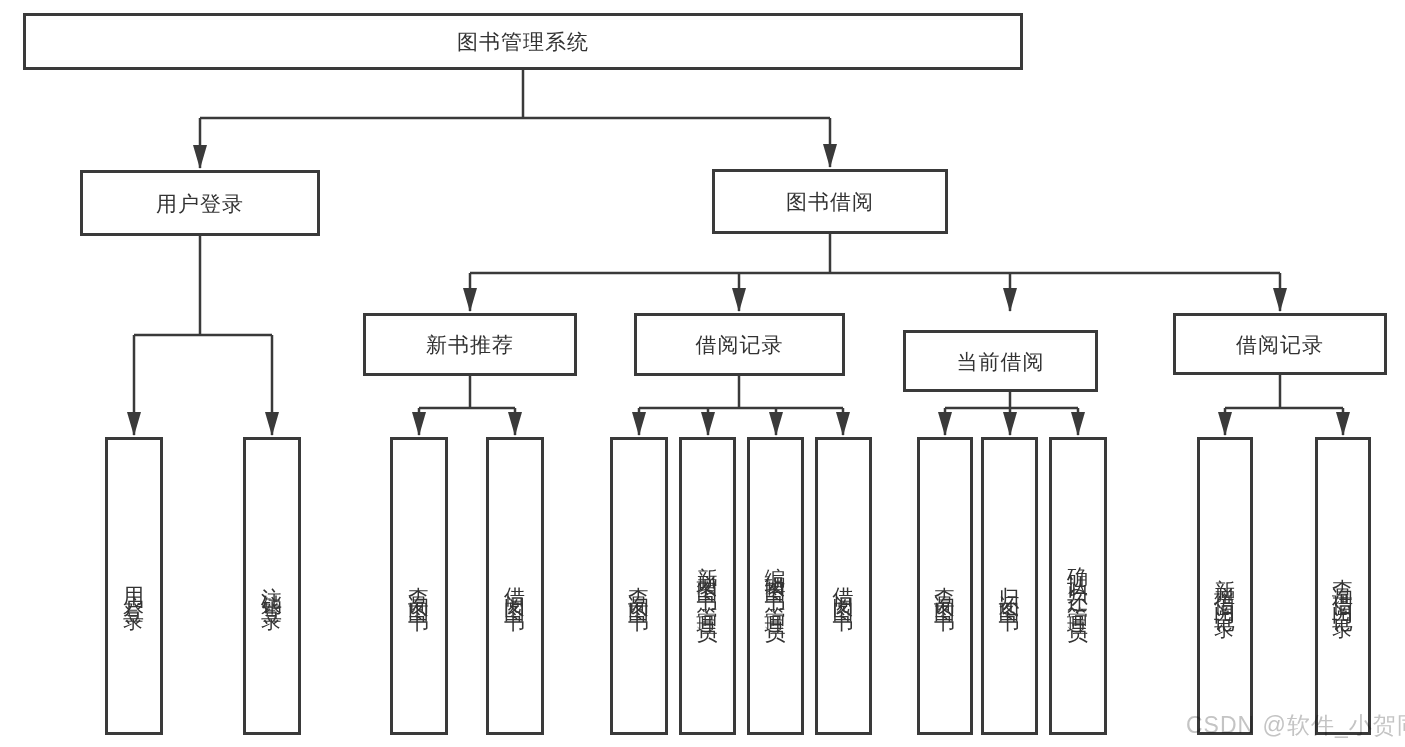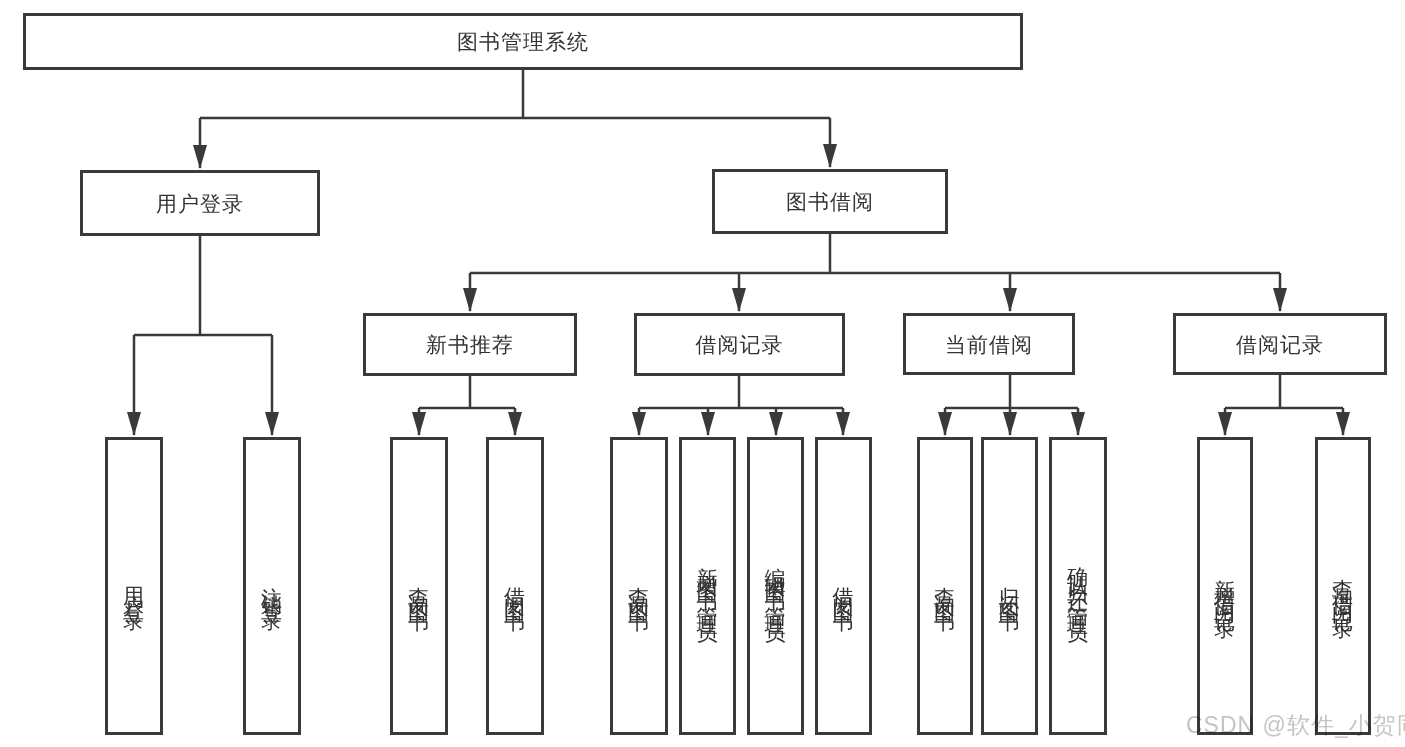--- a/index.html
+++ b/index.html
@@ -86,21 +86,21 @@
     </g>
   </svg>
 
   <div class="node" style="left:23px;top:13px;width:1000px;height:57px">图书管理系统</div>
 
   <div class="node" style="left:80px;top:170px;width:240px;height:66px">用户登录</div>
   <div class="node" style="left:712px;top:169px;width:236px;height:65px">图书借阅</div>
 
   <div class="node" style="left:363px;top:313px;width:214px;height:63px">新书推荐</div>
   <div class="node" style="left:634px;top:313px;width:211px;height:63px">借阅记录</div>
-  <div class="node" style="left:903px;top:313px;width:172px;height:62px">当前借阅</div>
+  <div class="node" style="left:903px;top:330px;width:195px;height:62px">当前借阅</div>
   <div class="node" style="left:1173px;top:313px;width:214px;height:62px">借阅记录</div>
 
   <div class="node v" style="left:105px;top:437px;width:58px;height:298px">用户登录</div>
   <div class="node v" style="left:243px;top:437px;width:58px;height:298px">注销登录</div>
 
   <div class="node v" style="left:390px;top:437px;width:58px;height:298px">查询图书</div>
   <div class="node v" style="left:486px;top:437px;width:58px;height:298px">借阅图书</div>
 
   <div class="node v" style="left:610px;top:437px;width:58px;height:298px">查询图书</div>
   <div class="node v" style="left:679px;top:437px;width:57px;height:298px">新增图书（管理员）</div>

